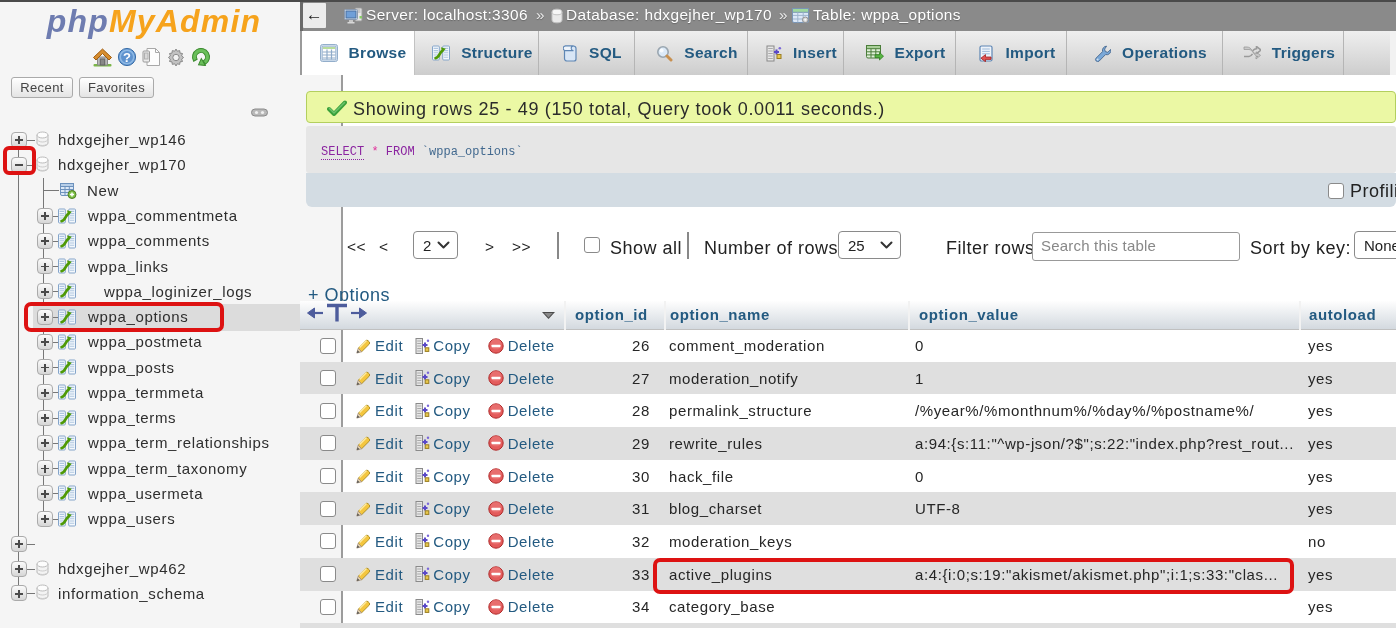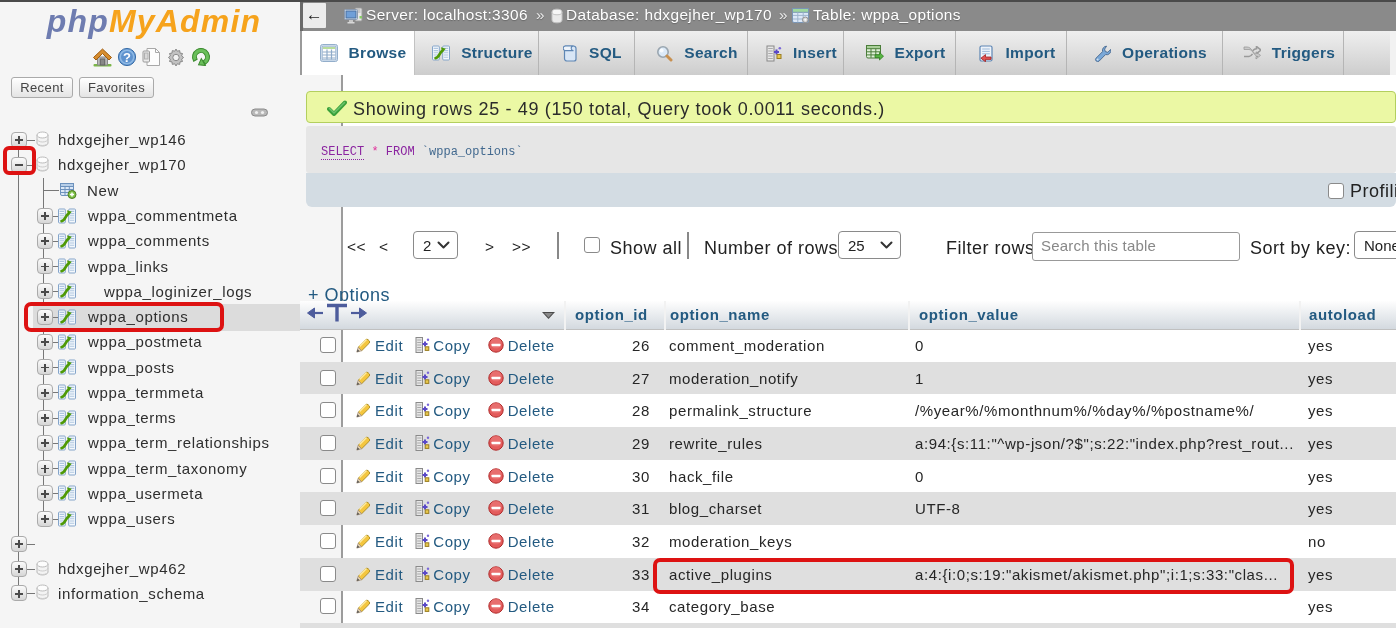--- a/index.html
+++ b/index.html
@@ -54,21 +54,21 @@
  padding-left:8px;letter-spacing:0.2px}
 
 #grid{position:absolute;left:300px;top:301px;width:1096px;border-collapse:collapse;
  table-layout:fixed;font-size:15px;letter-spacing:0.6px}
 #grid th{height:28px;background:linear-gradient(#fefefe,#d3d9df);font-weight:bold;
  color:#235a81;text-align:left;vertical-align:middle;border-right:2px solid #f2f2f2;
  border-bottom:1px solid #c0c0c0;position:relative}
 #grid td{height:32.7px;vertical-align:middle;color:#262626;overflow:hidden;
  white-space:nowrap}
 #grid tr.g td{background:#dfdfdf}
-.act{display:flex;}
+.act{display:flex;align-items:center}
 .lnk{color:#235a81;text-decoration:none}
 </style></head><body>
 
 <span class="a" style="left:0;top:0;width:1396px;height:2px;background:#4a4a4a;z-index:40"></span>
 <div id="side">
 <div id="logo"><span class="b">php</span><span class="o">MyAdmin</span></div>
 <span class="tool" style="left:92px"><svg style="" width="21" height="20" viewBox="0 0 21 20">
 <rect x="1.5" y="17" width="18" height="2.5" rx="1" fill="#7ab648"></rect>
 <rect x="5.5" y="10" width="10" height="8" fill="#b8b8b8" stroke="#8a8a8a"></rect>
 <rect x="8.3" y="12" width="4.4" height="6" fill="#888" stroke="#666"></rect>

